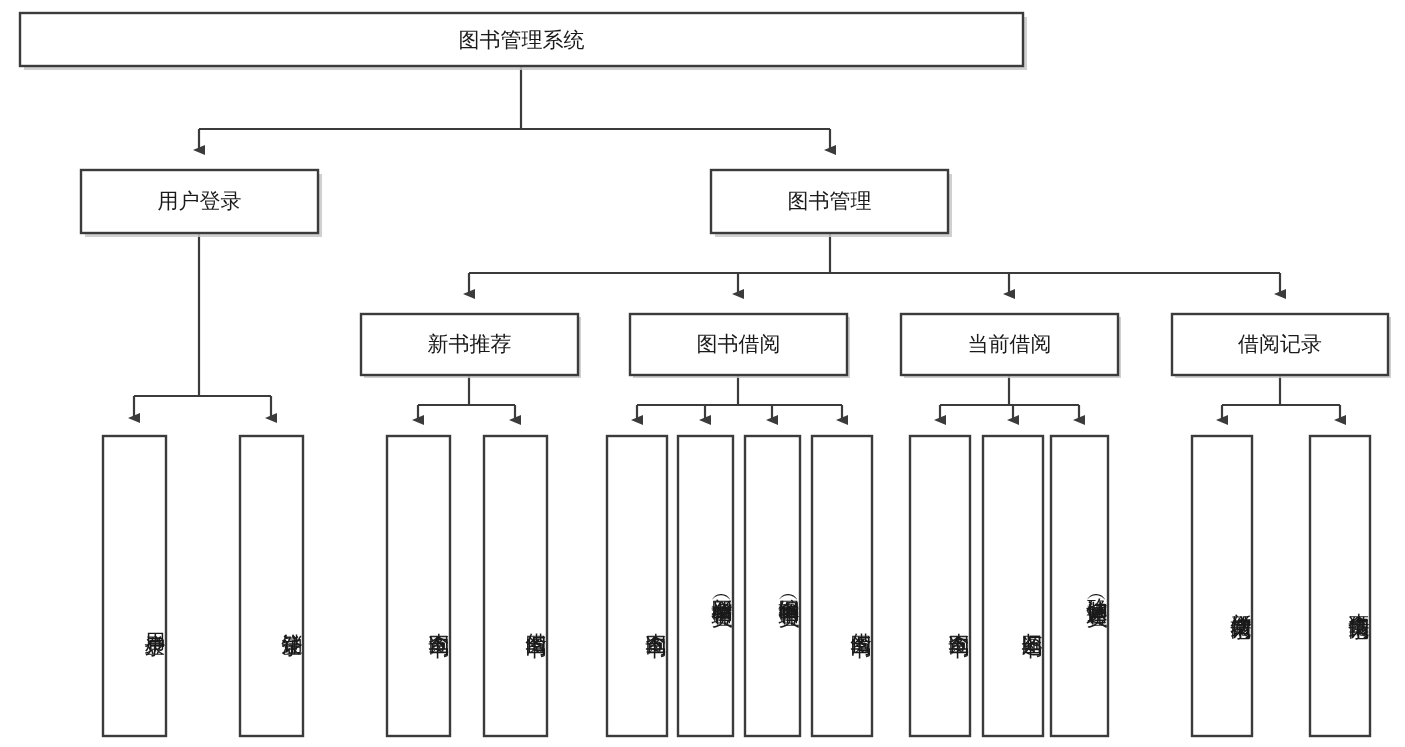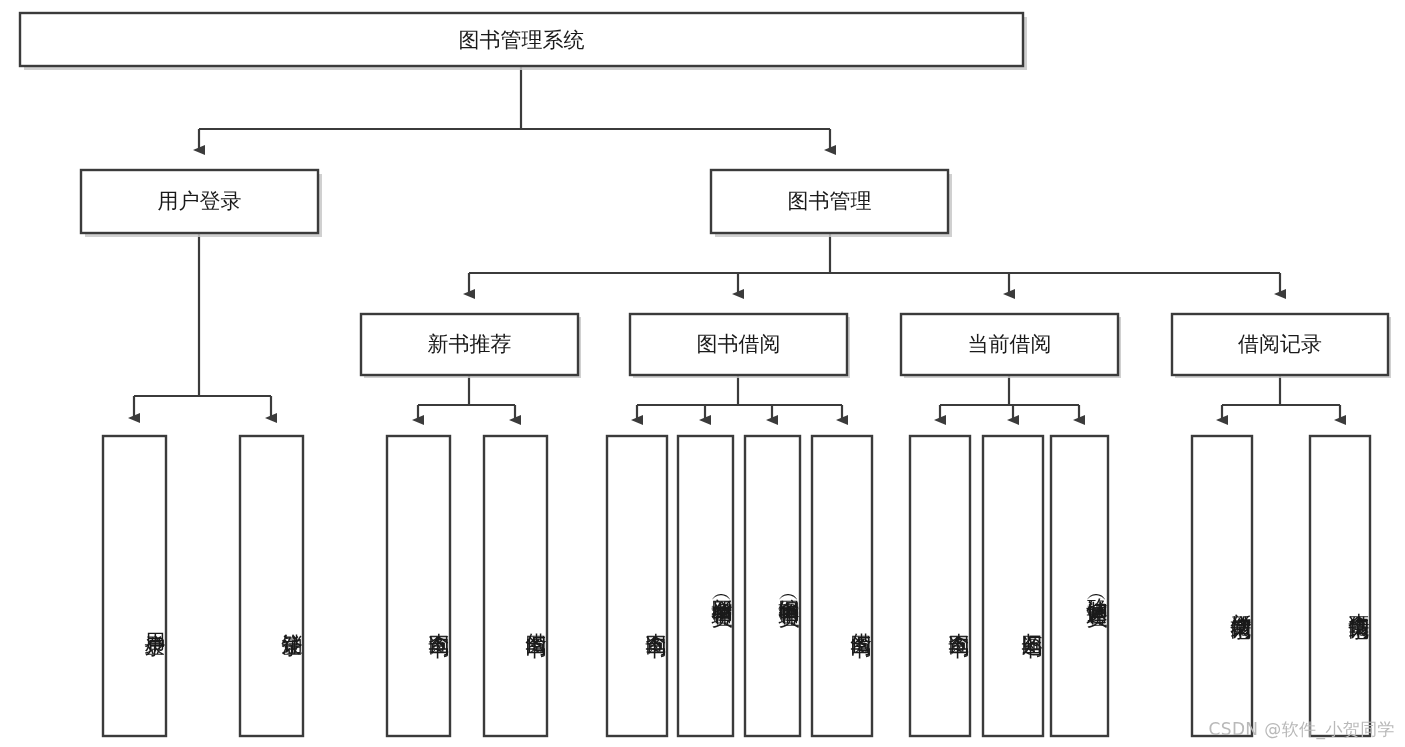--- a/index.html
+++ b/index.html
@@ -234,15 +234,14 @@
   <div class="vlabel" style="left:607px; top:506px; width:60px; height:225px;">查询图书</div>
   <div class="vlabel" style="left:678px; top:443px; width:55px; height:290px;">新增图书（管理员）</div>
   <div class="vlabel" style="left:745px; top:443px; width:55px; height:290px;">编辑图书（管理员）</div>
   <div class="vlabel" style="left:812px; top:506px; width:60px; height:225px;">借阅图书</div>
   <div class="vlabel" style="left:910px; top:506px; width:60px; height:225px;">查询图书</div>
   <div class="vlabel" style="left:983px; top:506px; width:60px; height:225px;">归还图书</div>
   <div class="vlabel" style="left:1051px; top:443px; width:57px; height:290px;">确认归还（管理员）</div>
   <div class="vlabel" style="left:1192px; top:469px; width:60px; height:262px;">新增借阅记录</div>
   <div class="vlabel" style="left:1310px; top:469px; width:60px; height:262px;">查询借阅记录</div>
 
-  <div class="watermark">CSDN @软件_小贺同学</div>
 
 </div>
 
 </body></html>

